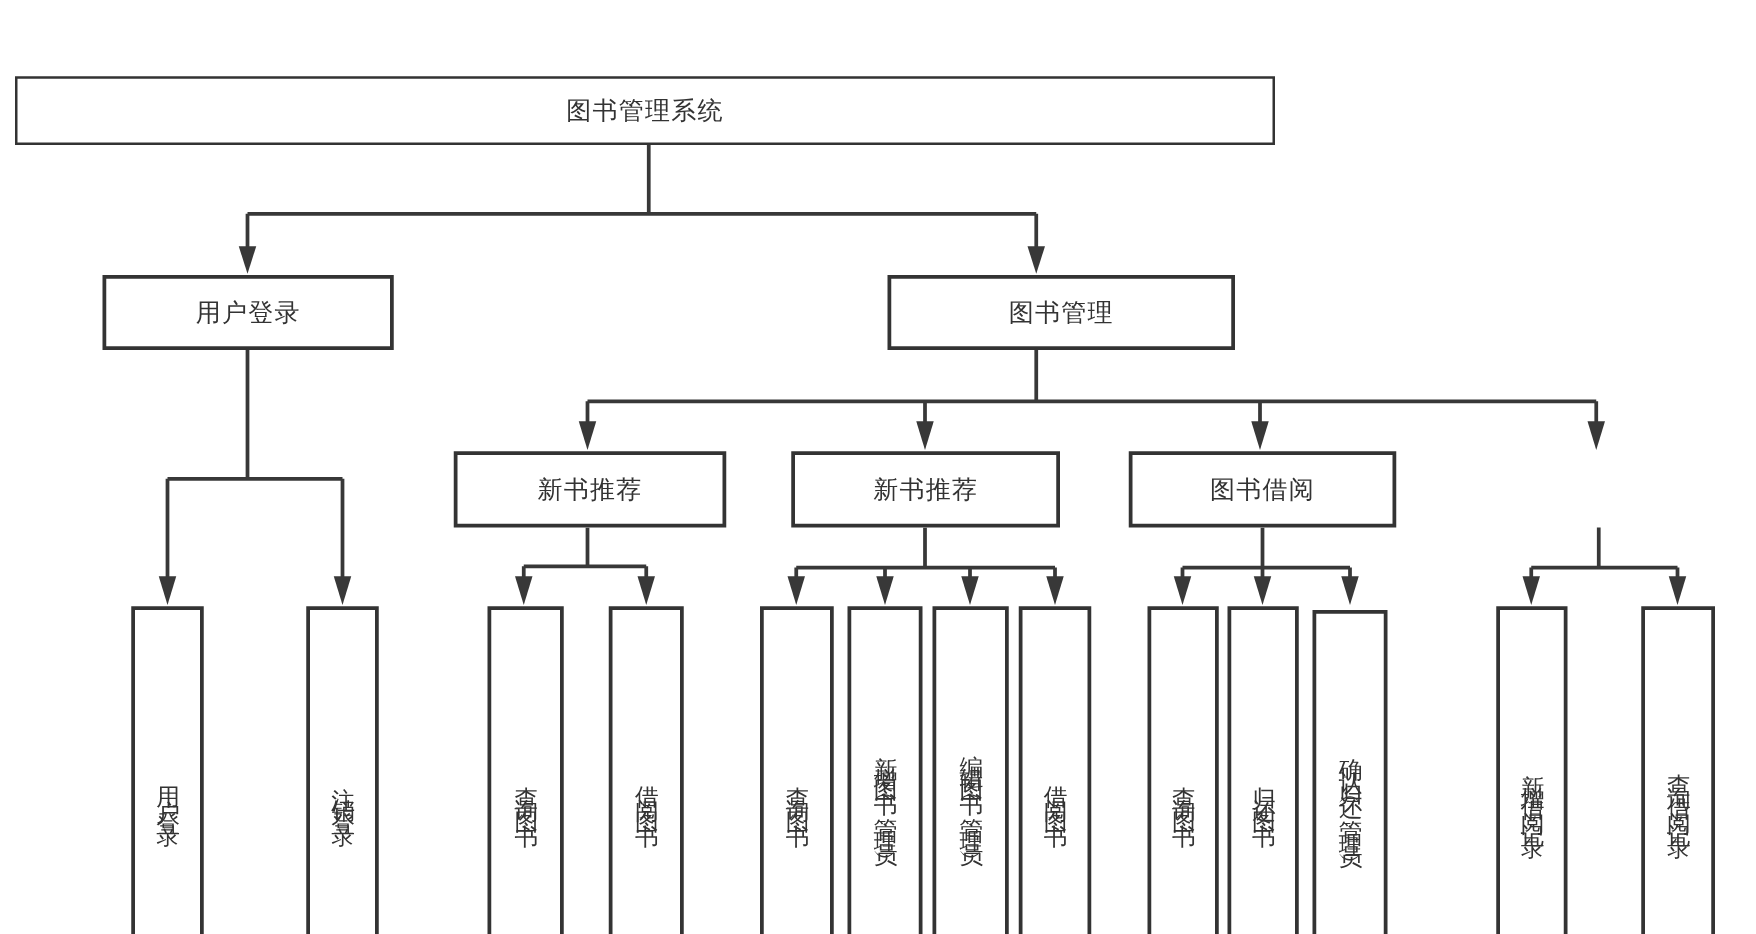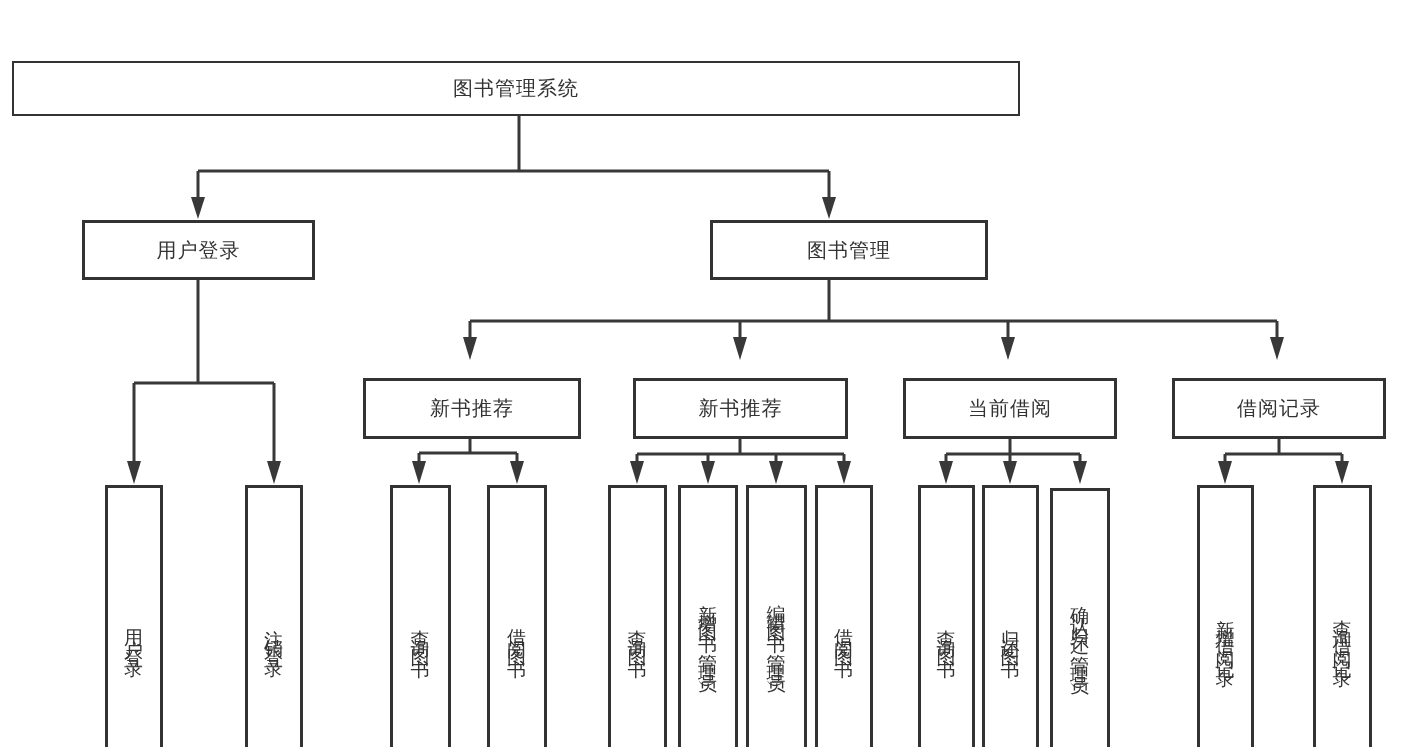--- a/index.html
+++ b/index.html
@@ -36,21 +36,21 @@
     justify-content: center;
     z-index: 1;
   }
   .node.root-node {
     left: 12px; top: 13px; width: 1008px; height: 55px;
     border-width: 2px;
     font-size: 20px;
     letter-spacing: 1px;
   }
   .node.lv2 { top: 172px; height: 60px; font-size: 20px; letter-spacing: 1px; }
-  .node.lv3 { top: 330px; height: 61px; font-size: 20px; letter-spacing: 1px; }
+  .node.lv3 { top: 313px; height: 61px; font-size: 20px; letter-spacing: 1px; }
   .node.leaf { top: 437px; height: 298px; }
   .vlabel {
     writing-mode: vertical-rl;
     text-orientation: mixed;
     font-size: 19px;
     line-height: 1;
     letter-spacing: 10px;
     white-space: nowrap;
   }
   .watermark {
@@ -112,24 +112,21 @@
     <span>图书管理</span>
   </div>
 
   <div class="node lv3" style="left:363px;width:218px">
     <span>新书推荐</span>
   </div>
   <div class="node lv3" style="left:633px;width:215px">
     <span>新书推荐</span>
   </div>
   <div class="node lv3" style="left:903px;width:214px">
-    <span>当前借阅</span>
-  </div>
-  <div class="node lv3" style="left:1172px;width:214px">
-    <span>借阅记录</span>
+    <span>图书借阅</span>
   </div>
 
   <div class="node leaf" style="left:105px;width:58px">
     <span class="vlabel">用户登录</span>
   </div>
   <div class="node leaf" style="left:245px;width:58px">
     <span class="vlabel">注销登录</span>
   </div>
 
   <div class="node leaf" style="left:390px;width:61px">

